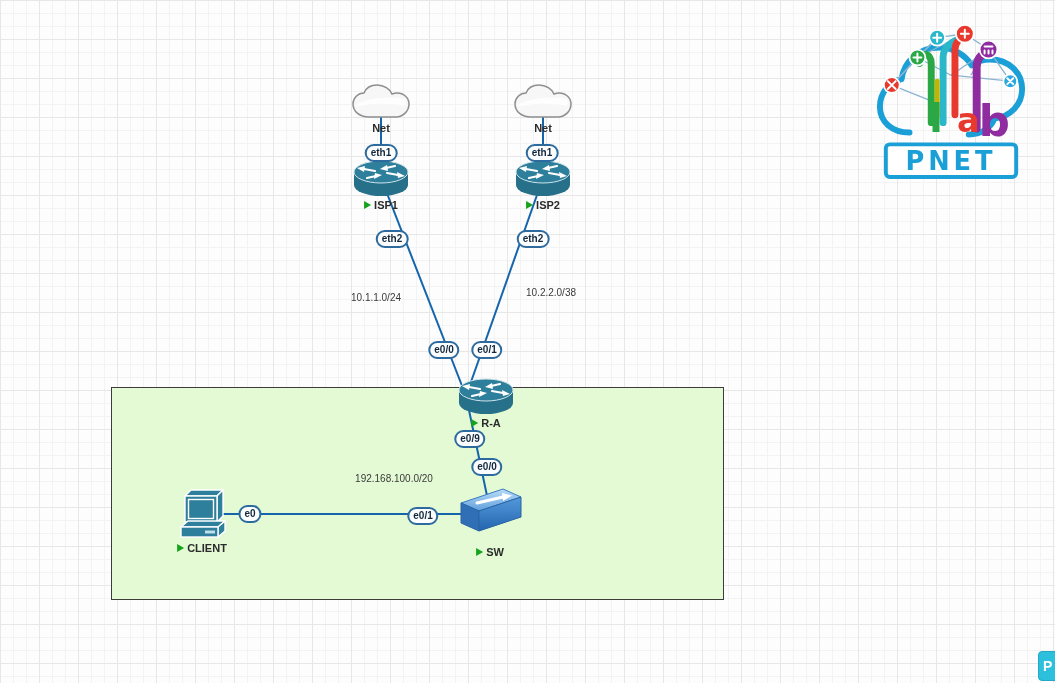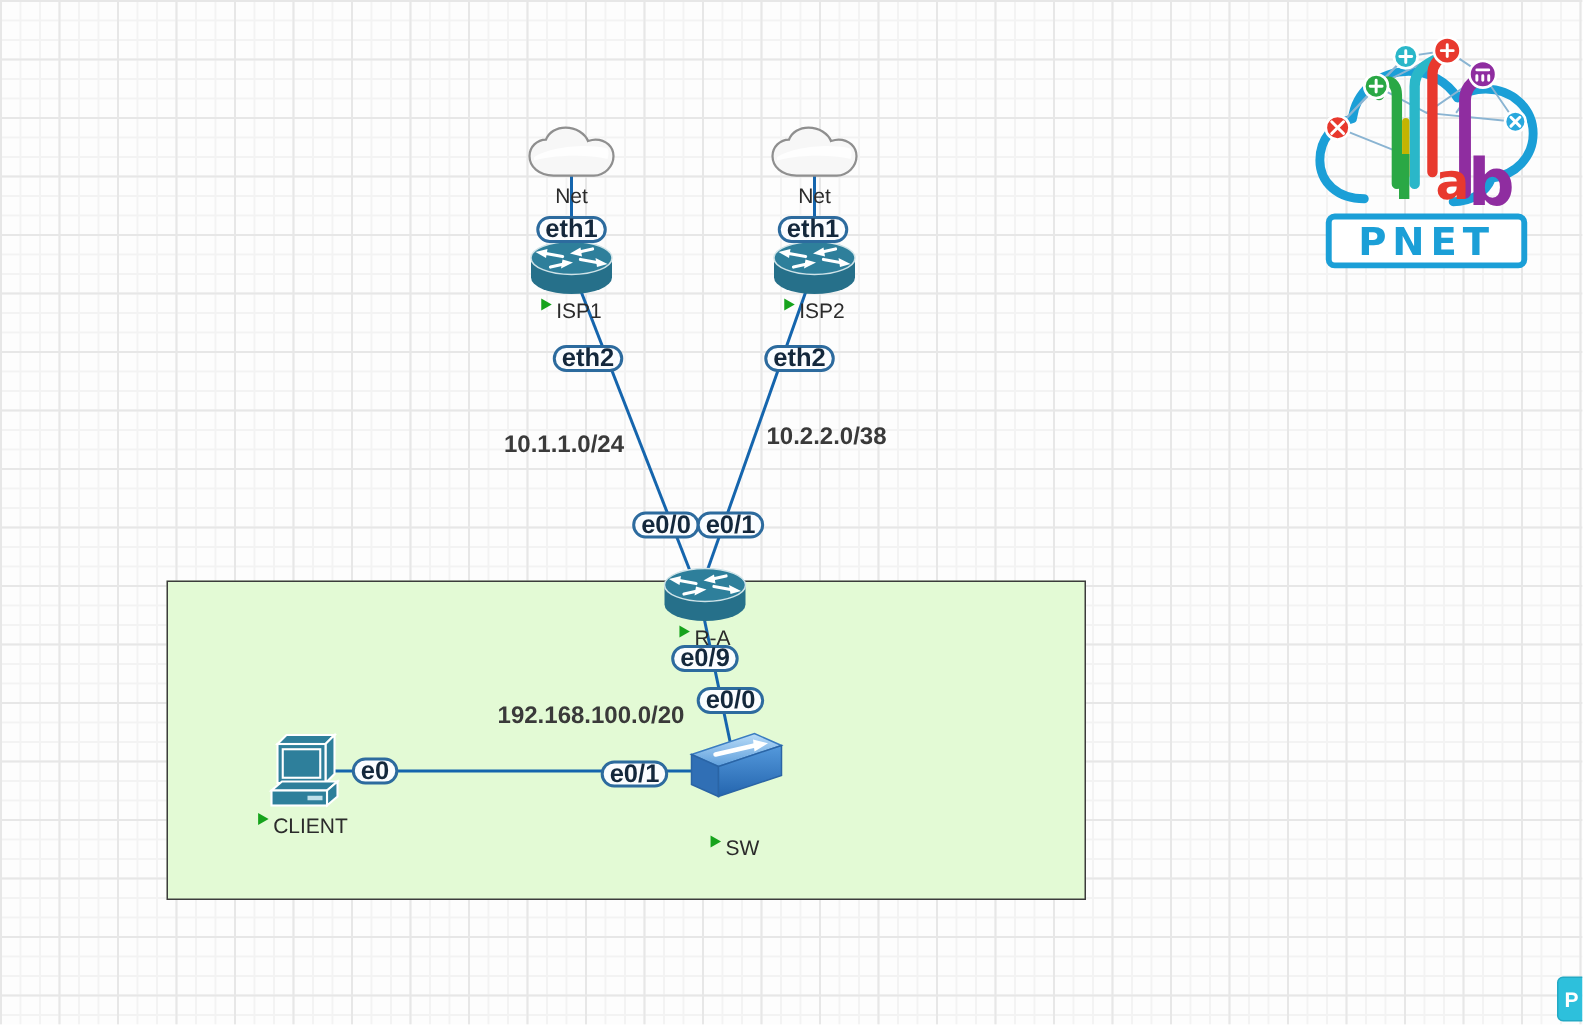--- a/index.html
+++ b/index.html
@@ -17,37 +17,37 @@
   .shape-rect{
     position:absolute; left:111px; top:387px; width:611px; height:211px;
     background:#e3fad5; border:1px solid #3c3c3c; z-index:1;
   }
   .link-layer{position:absolute; left:0; top:0; z-index:2;}
   .link-layer line{stroke:#1565ad; stroke-width:2;}
   .node{position:absolute; z-index:3;}
   .node-icon{display:block;}
   .node-label{
     position:absolute; left:50%; top:100%; transform:translateX(-50%);
-    margin-top:2px; white-space:nowrap; display:flex; 
-    font-size:14px; font-weight:normal; color:#2b2b2b;
+    margin-top:2px; white-space:nowrap; display:flex; align-items:center;
+    font-size:11px; font-weight:bold; color:#2b2b2b;
   }
   .play{
     width:0; height:0; border-left:7px solid #16a31c;
     border-top:4.5px solid transparent; border-bottom:4.5px solid transparent;
     margin-right:3px;
   }
   .if-pill{
     position:absolute; transform:translate(-50%,-50%); z-index:4;
     background:#fbfdff; border:2px solid #2d6b9e; border-radius:9px;
-    padding:0px 4px; font-size:17px; font-weight:bold; color:#14283c;
+    padding:0px 4px; font-size:10px; font-weight:bold; color:#14283c;
     line-height:14px; white-space:nowrap;
   }
   .net-label{
     position:absolute; transform:translate(-50%,-50%); z-index:4;
-    font-size:16px; color:#3a3a3a; white-space:nowrap;font-weight:bold;
+    font-size:10px; color:#3a3a3a; white-space:nowrap;
   }
   .logo{position:absolute; left:872px; top:6px; z-index:5;}
   .corner-btn{
     position:absolute; left:1038px; top:651px; width:28px; height:30px; z-index:6;
     background:#2dc0dc; border:1px solid #23a9c4; border-radius:4px;
     color:#ffffff; font-weight:bold; font-size:14px;
     display:flex; align-items:center; justify-content:flex-start; padding-left:4px;
     box-sizing:border-box;
   }
 </style>
@@ -122,21 +122,21 @@
         <line x1="14" y1="19" x2="23" y2="17"></line>
           <polygon points="22,14 29,16 21,20" stroke="none"></polygon>
       </g>
     </svg>
     <div class="node-label">
       <span class="play"></span>
       <span>ISP2</span>
     </div>
   </div>
 
-  <div class="node" style="left:442px;top:377px;width:56px;height:38px">
+  <div class="node" style="left:458px;top:377px;width:56px;height:38px">
     <svg class="node-icon" width="56" height="38" viewBox="0 0 56 38">
       <path d="M1,13 L1,26 A27,11 0 0 0 55,26 L55,13 Z" fill="#26708a"></path>
       <ellipse cx="28" cy="13" rx="27" ry="11" fill="#2e7f9b" stroke="#cfe3e8" stroke-width="1"></ellipse>
       <g stroke="#ffffff" stroke-width="2.2" fill="#ffffff" stroke-linecap="round">
         <line x1="22" y1="12" x2="11" y2="10"></line>
           <polygon points="12,7 4,9 11,13" stroke="none"></polygon>
         <line x1="34" y1="14" x2="45" y2="16"></line>
           <polygon points="44,13 52,17 45,19" stroke="none"></polygon>
         <line x1="42" y1="7" x2="33" y2="9"></line>
           <polygon points="34,6 27,10 35,12" stroke="none"></polygon>
@@ -163,21 +163,21 @@
         </linearGradient>
       </defs>
       <polygon points="4,17 46,3 64,11 22,25" fill="url(#swTop)" stroke="#3a7cc0" stroke-width="1"></polygon>
       <polygon points="4,17 22,25 22,45 4,37" fill="#306fb5" stroke="#2a64a5" stroke-width="1"></polygon>
       <polygon points="22,25 64,11 64,31 22,45" fill="url(#swFront)" stroke="#2a64a5" stroke-width="1"></polygon>
       <g stroke="#ffffff" stroke-width="3" fill="#ffffff" stroke-linecap="round">
         <line x1="20" y1="17" x2="46" y2="11"></line>
         <polygon points="45,7 55,9.5 46,15" stroke="none"></polygon>
       </g>
     </svg>
-    <div class="node-label" style="margin-top:25px">
+    <div class="node-label" style="margin-top:14px">
       <span class="play"></span>
       <span>SW</span>
     </div>
   </div>
 
   <div class="node" style="left:177px;top:487px;width:50px;height:53px">
     <svg class="node-icon" width="50" height="53" viewBox="0 0 50 53">
       <g stroke="#ffffff" stroke-width="1.4" fill="#2e7f9b">
         <polygon points="8,9 14,3 46,3 40,9"></polygon>
         <polygon points="40,9 46,3 46,29 40,35"></polygon>

